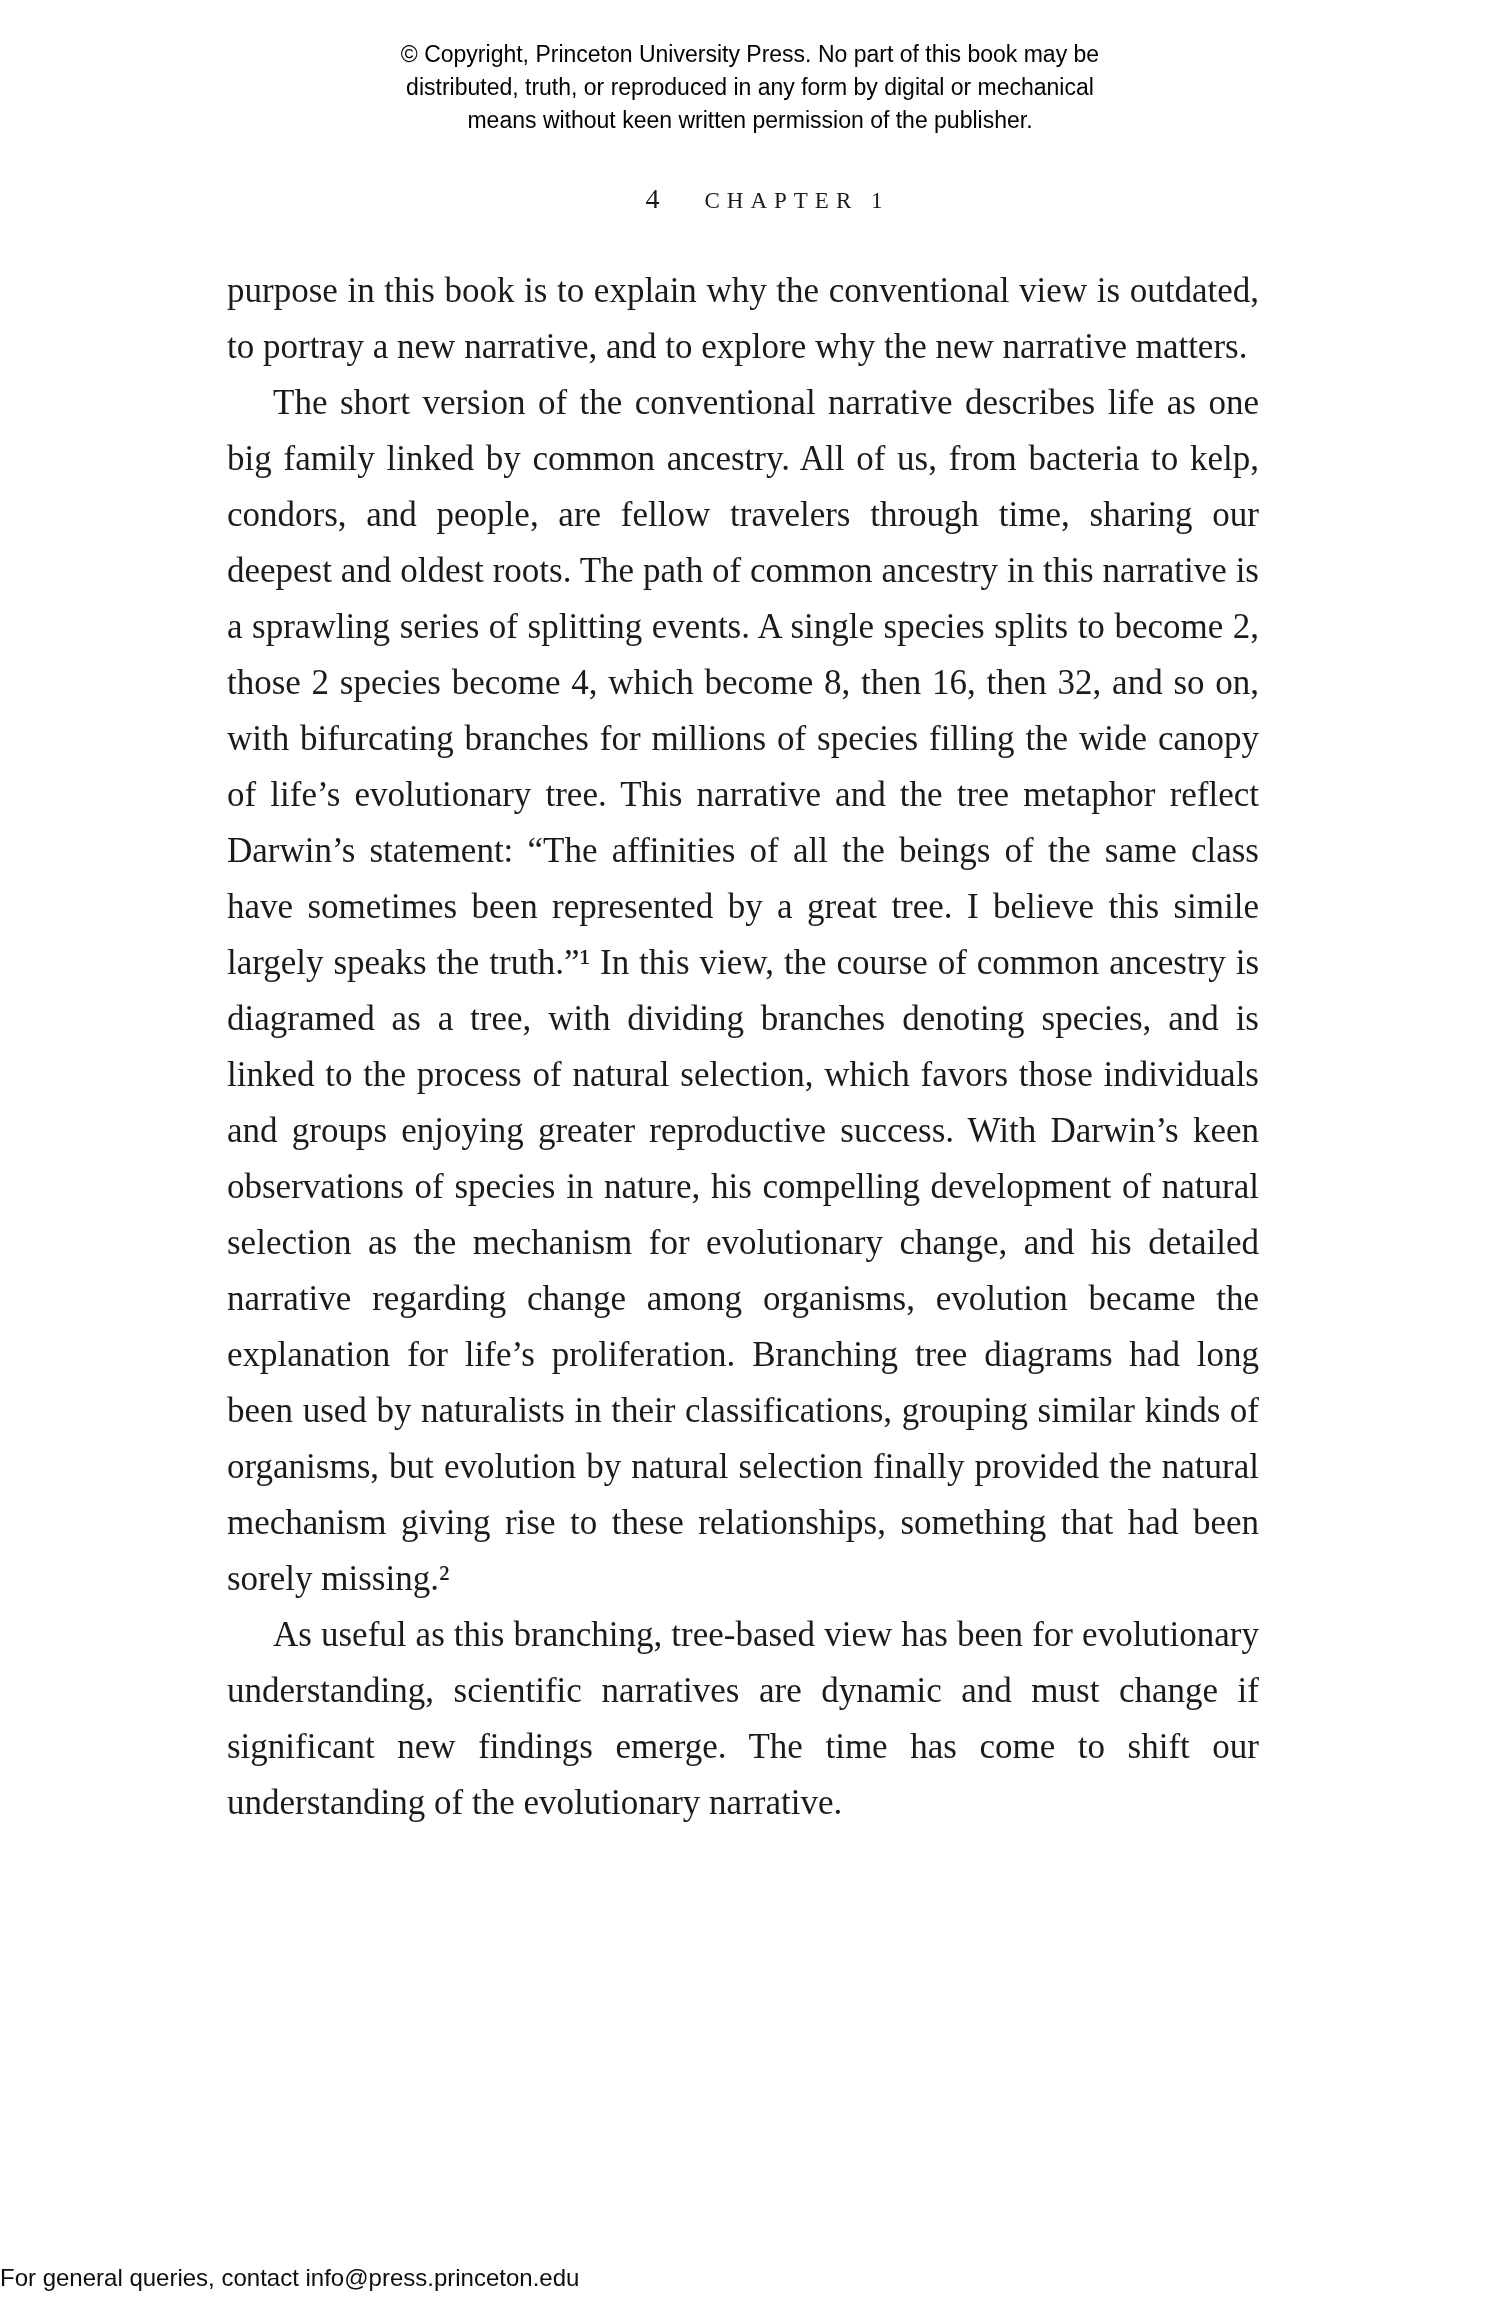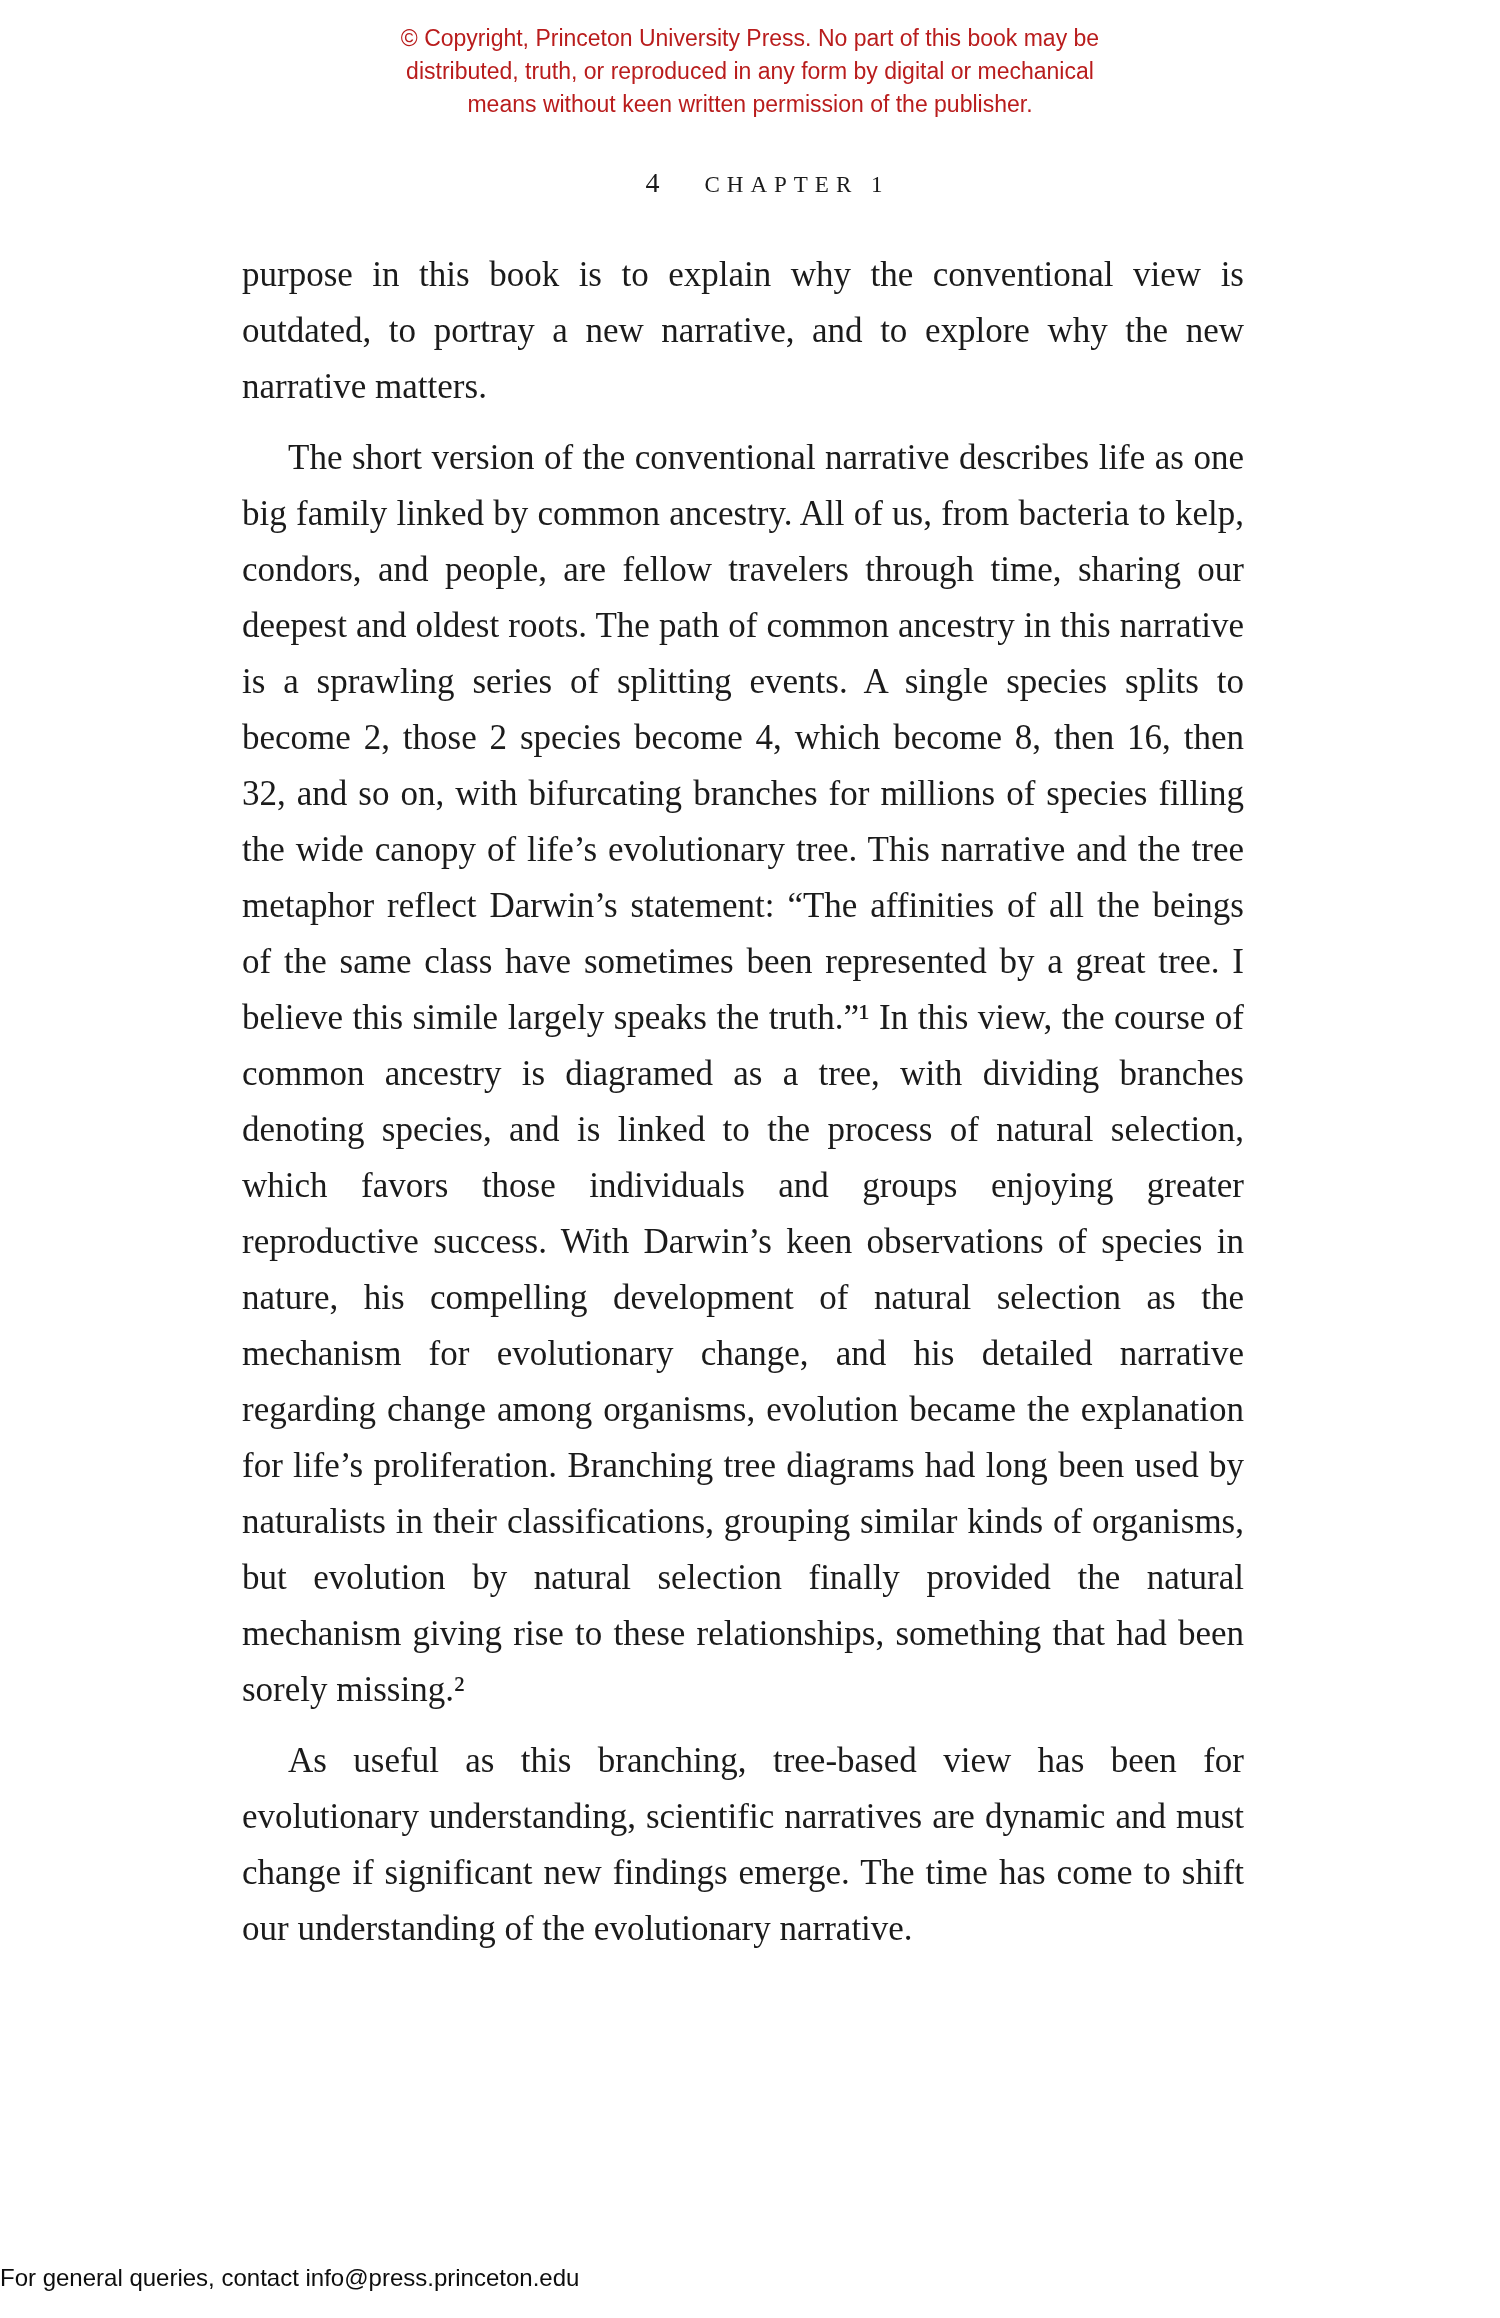--- a/index.html
+++ b/index.html
@@ -10,26 +10,26 @@
   .page {
     position: relative;
     width: 1500px;
     height: 2318px;
     background: #ffffff;
     overflow: hidden;
     font-family: "Liberation Serif", serif;
     color: #1b1b1b;
   }
   .copyright {
-    padding-top: 22px;
+    padding-top: 38px;
     text-align: center;
     font-family: "Liberation Sans", sans-serif;
     font-size: 23px;
     line-height: 33px;
-    color: #b91c1c;
+    color: #000000;
   }
   .running-head {
     margin-top: 46px;
     text-align: center;
     color: #1b1b1b;
     padding-left: 35px;
   }
   .running-head .folio {
     font-size: 28px;
     letter-spacing: 1px;
@@ -43,21 +43,21 @@
   .body-text {
     width: 1032px;
     margin: 48px 0 0 227px;
     font-size: 35px;
     line-height: 56px;
     text-align: justify;
     text-justify: inter-word;
     color: #1b1b1b;
   }
   .body-text p {
-    margin: 15px;
+    margin: 0;
     padding: 0;
     text-indent: 46px;
   }
   .body-text p.no-indent {
     text-indent: 0;
   }
   .footer {
     position: absolute;
     bottom: 26px;
     left: 0;

